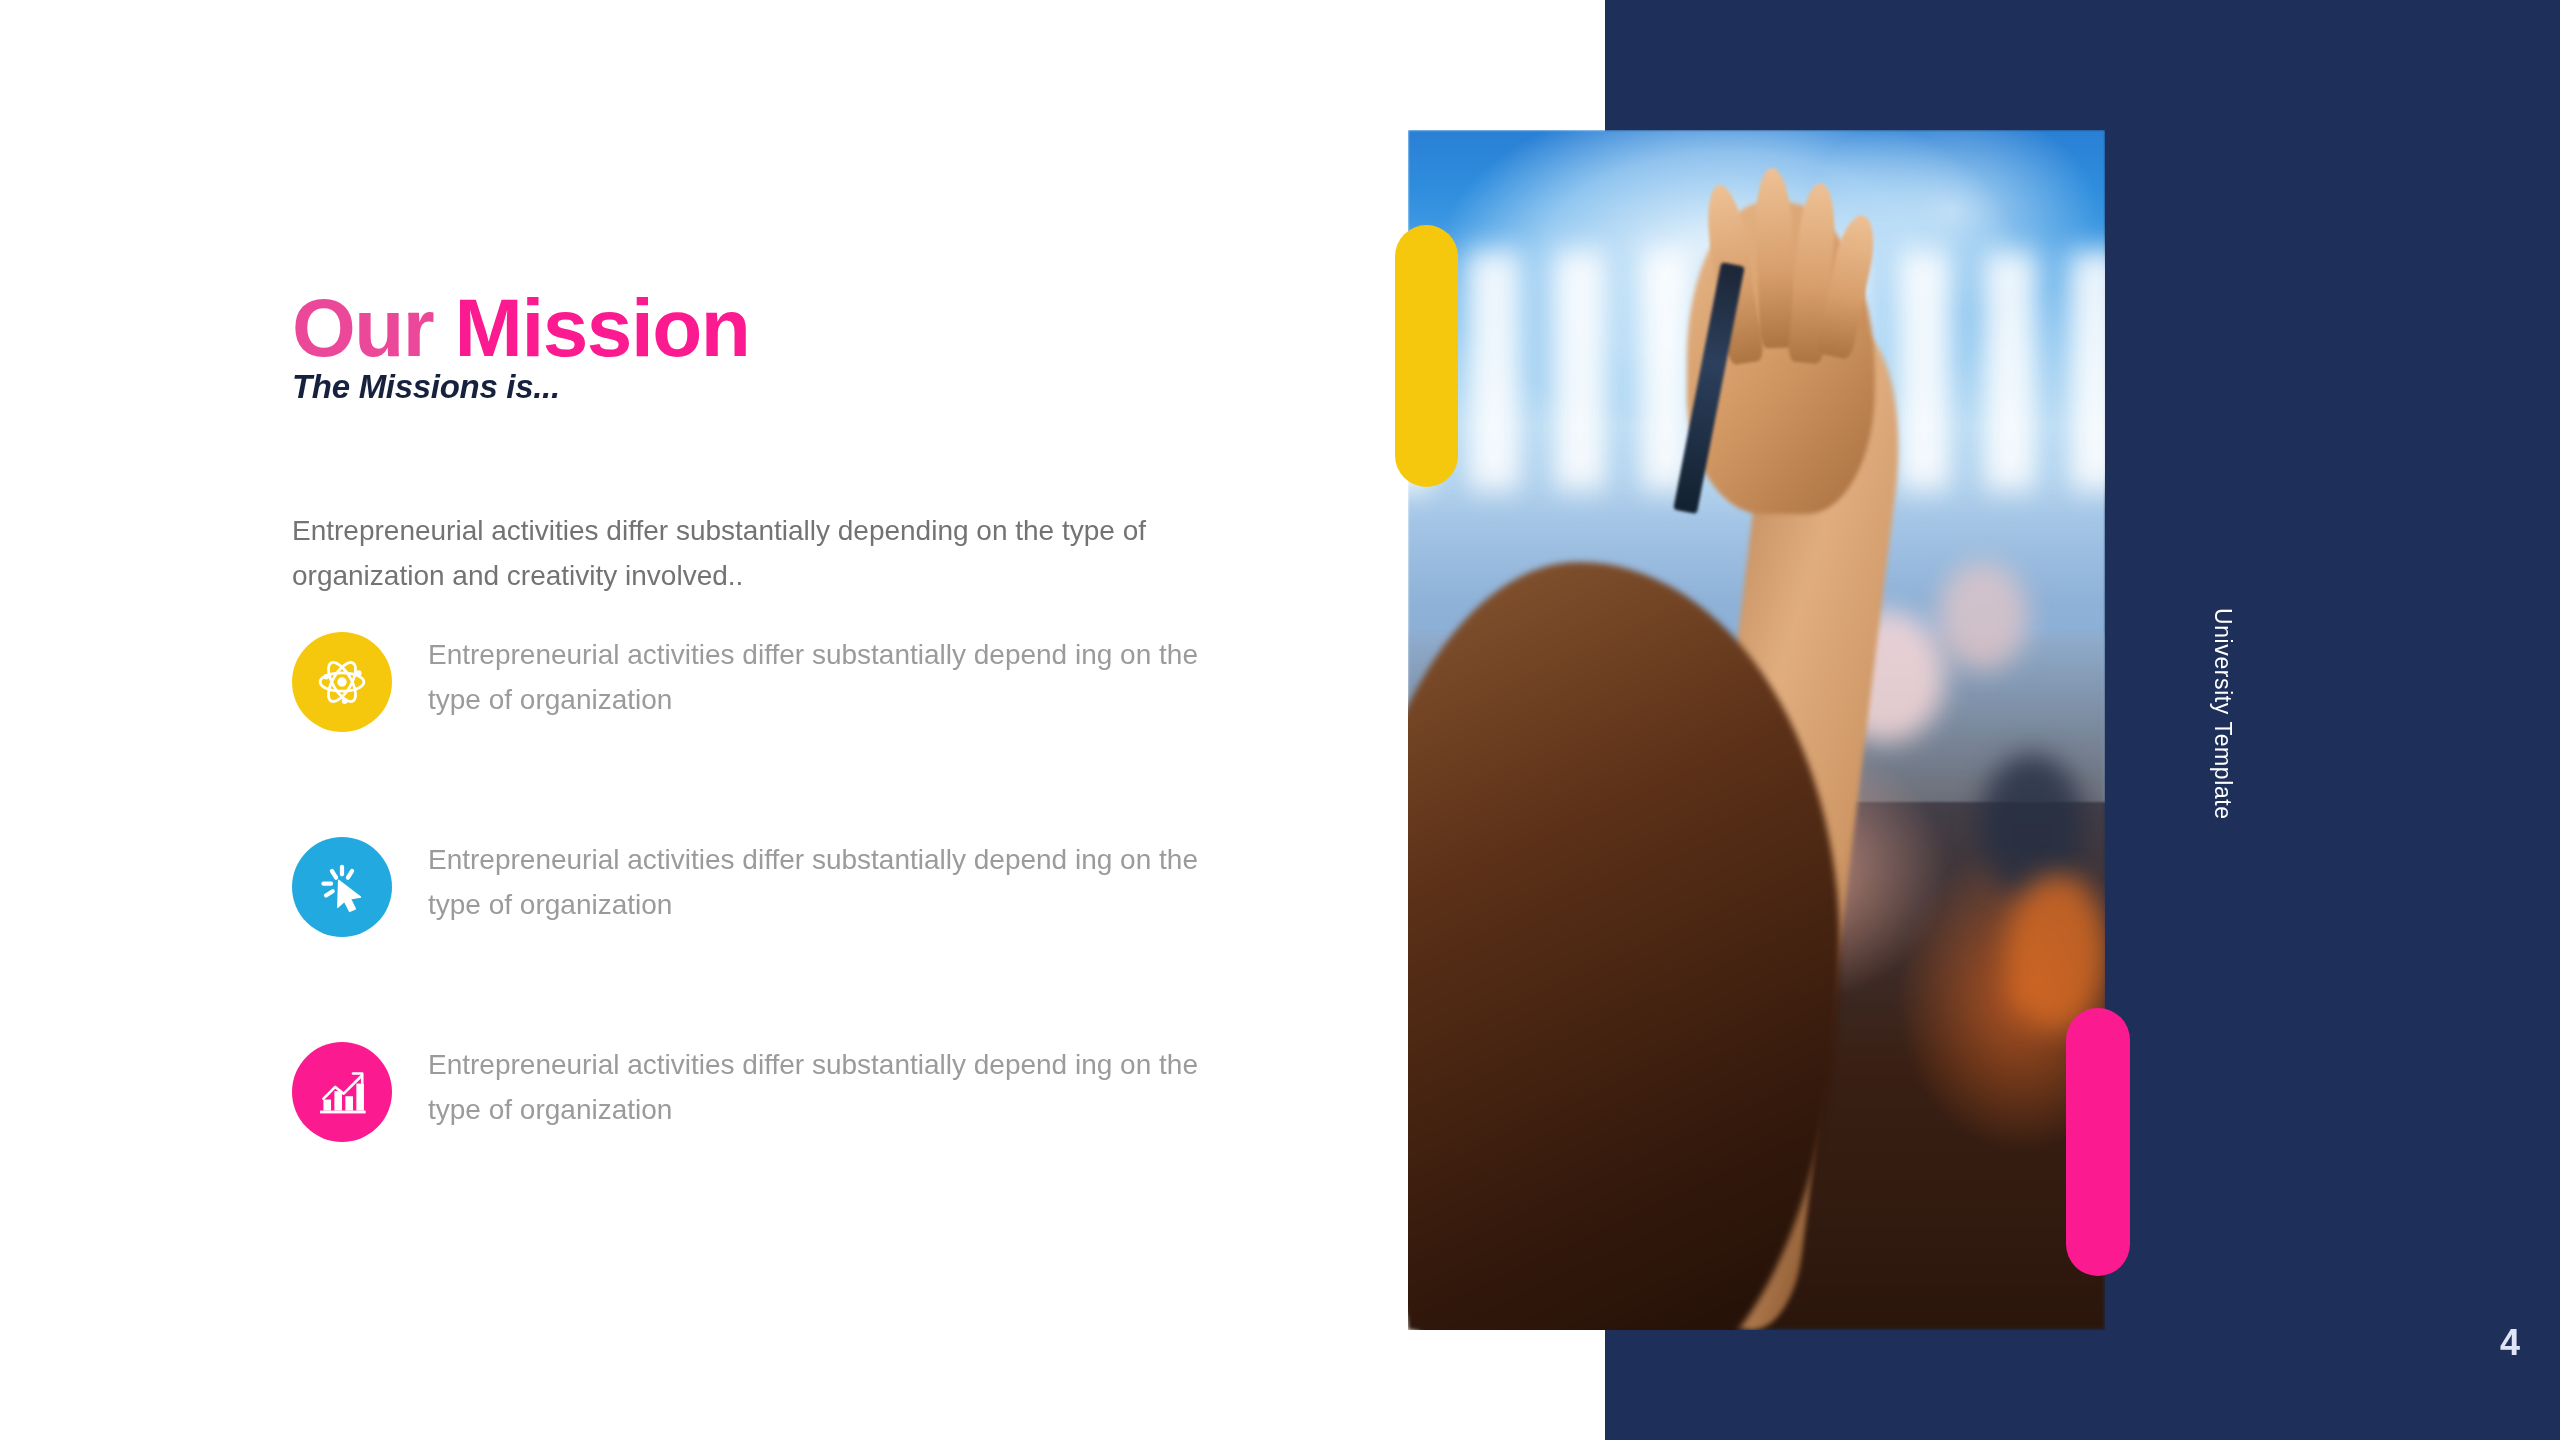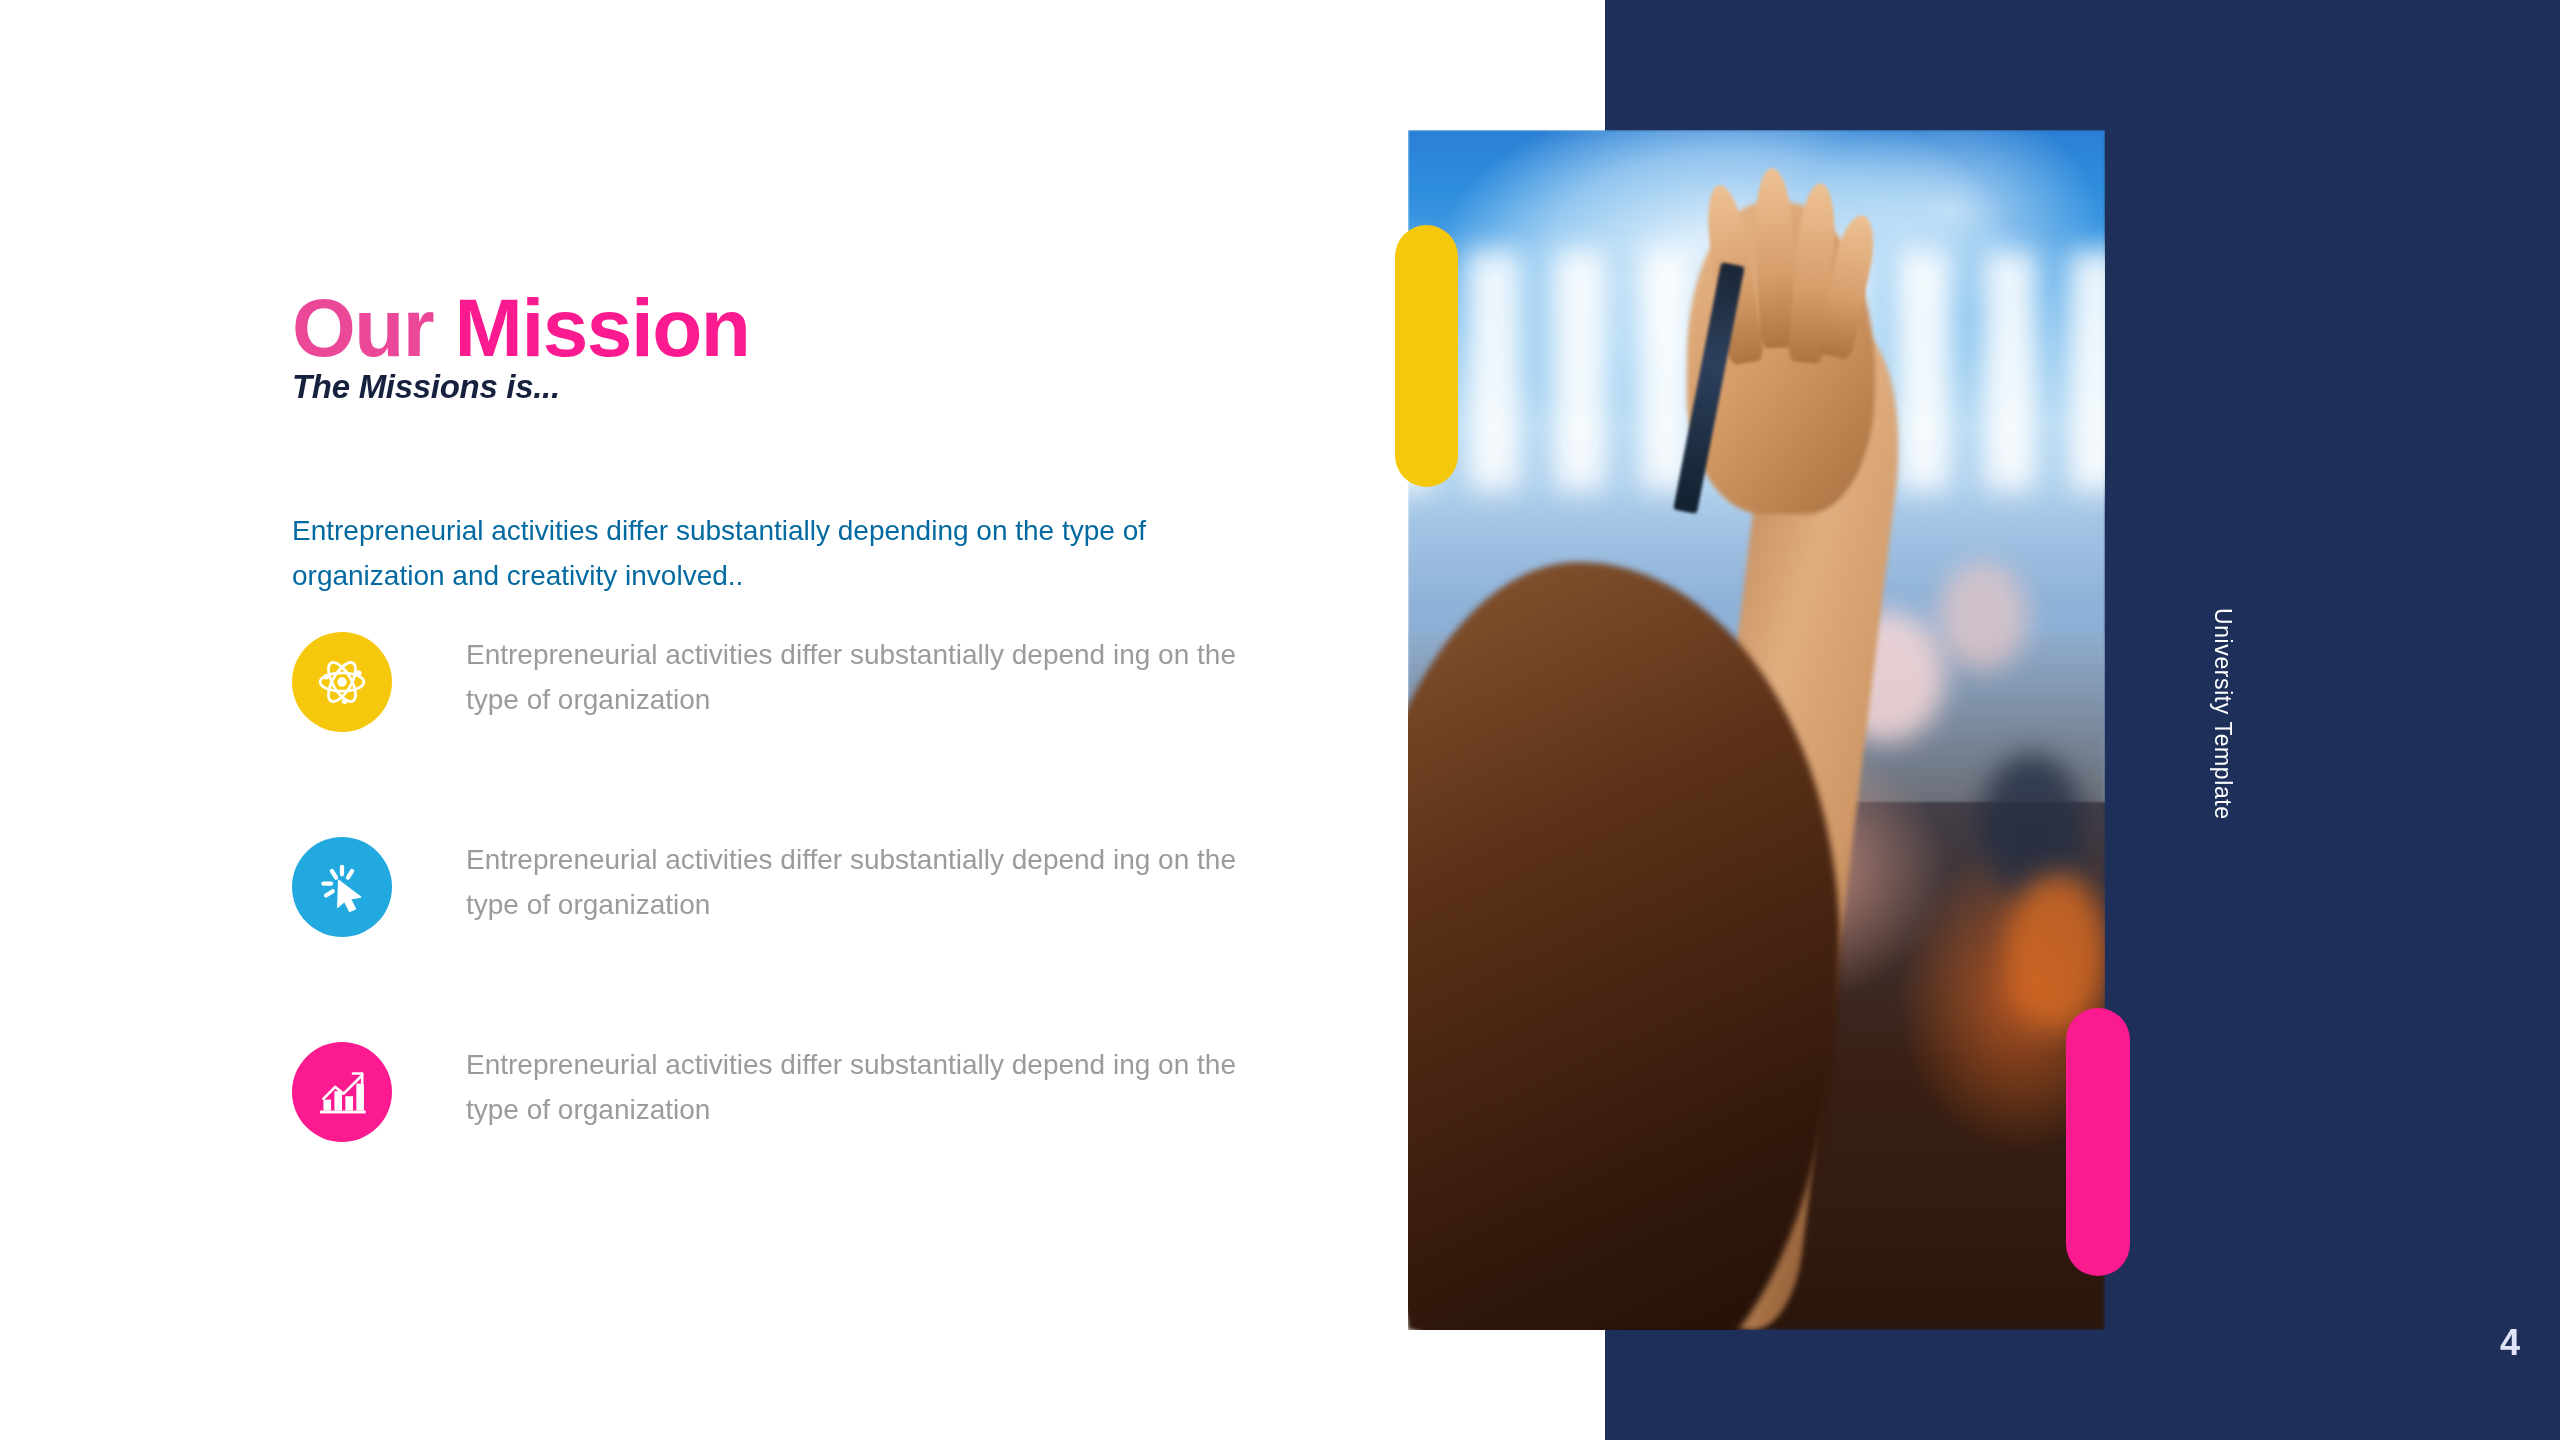--- a/index.html
+++ b/index.html
@@ -69,21 +69,21 @@
     white-space: nowrap;
   }
 
   .lead {
     position: absolute;
     left: 0;
     top: 480px;
     width: 930px;
     font-size: 28px;
     line-height: 1.62;
-    color: #0369a1;
+    color: #737373;
     font-weight: 400;
   }
 
   
   .features {
     position: absolute;
     left: 0;
     top: 632px;
     width: 1000px;
   }
@@ -109,21 +109,20 @@
 
   .feature-text {
     position: absolute;
     left: 136px;
     top: 0px;
     width: 800px;
     font-size: 28px;
     line-height: 1.62;
     color: #9b9b9b;
     font-weight: 400;
-    margin-left: 38px;
   }
 
   
   .photo-frame {
     position: absolute;
     left: 1408px;
     top: 130px;
     width: 697px;
     height: 1200px;
     overflow: hidden;

